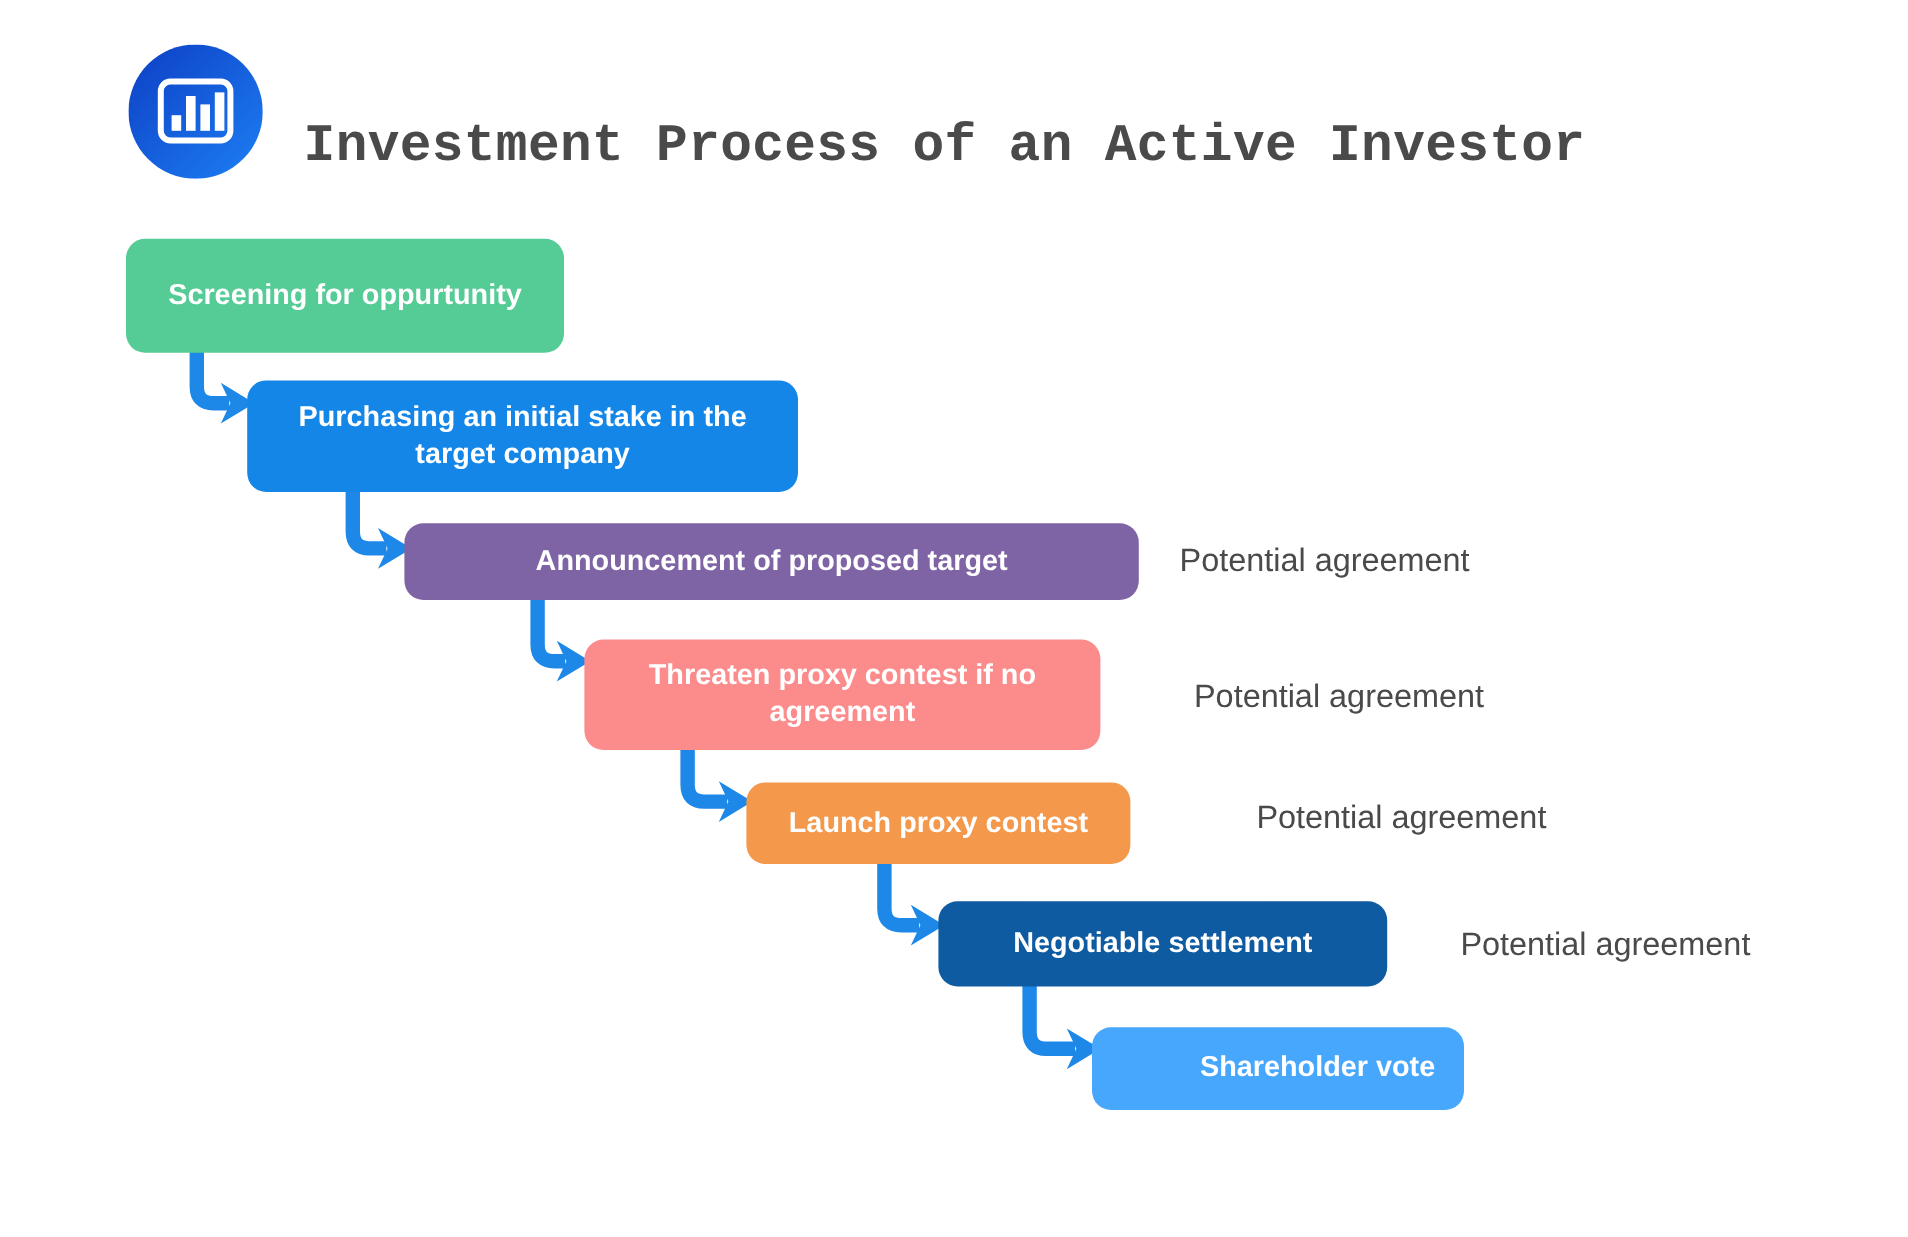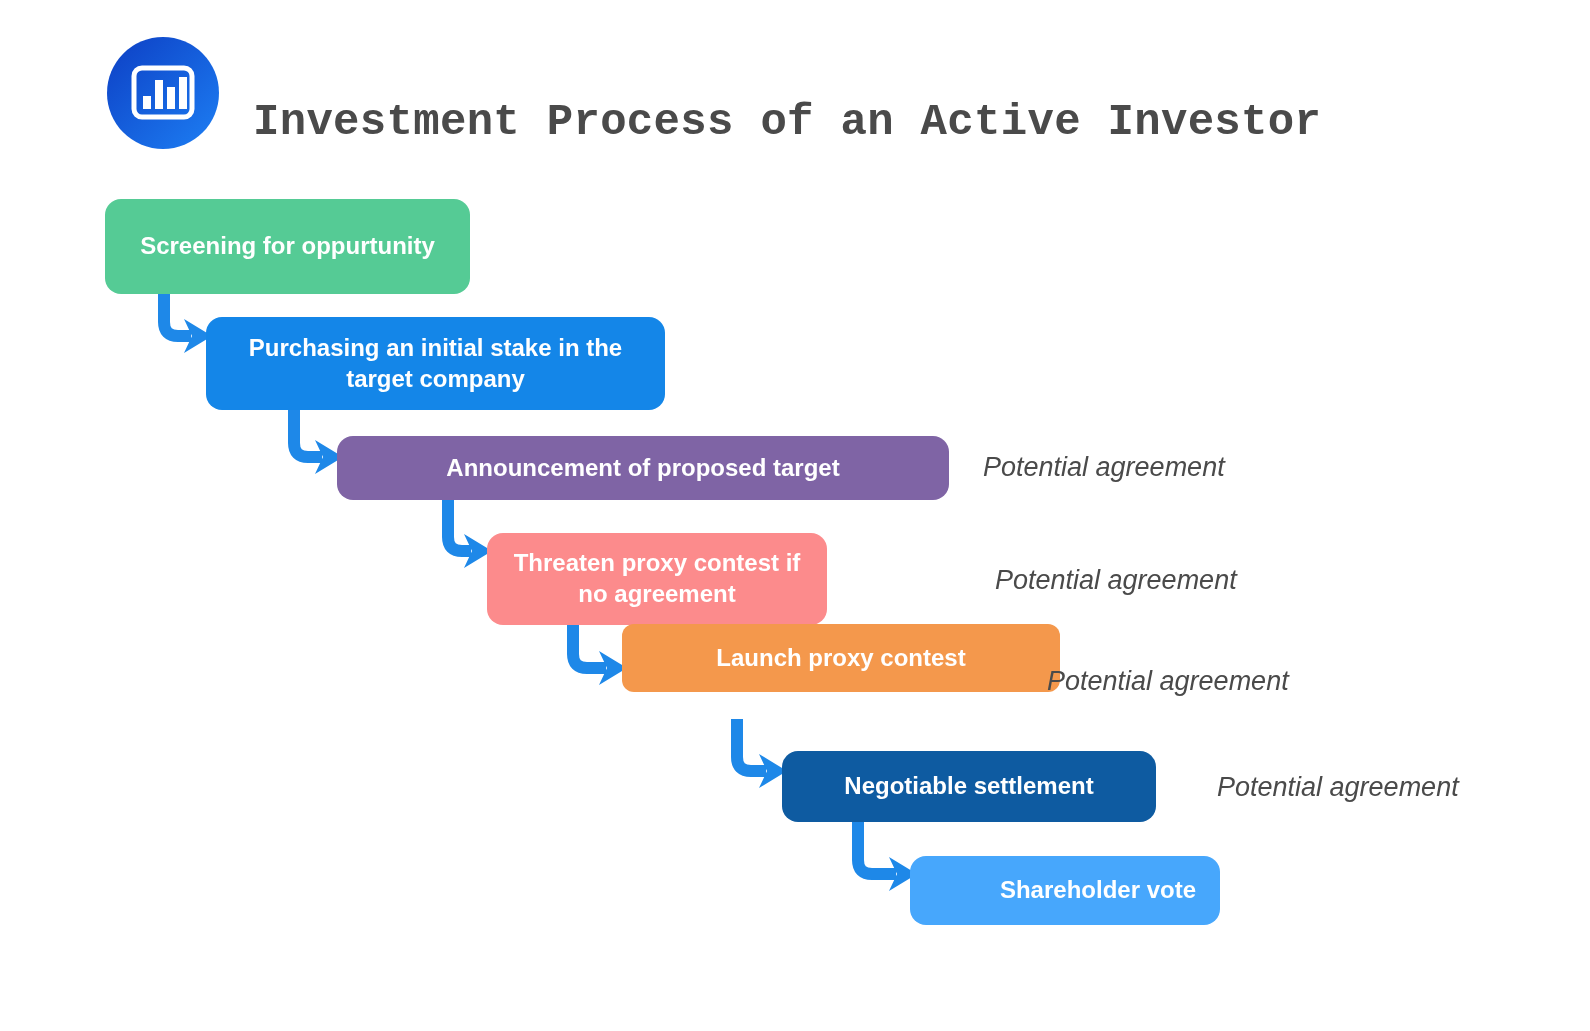--- a/index.html
+++ b/index.html
@@ -43,32 +43,31 @@
     font-weight: 700;
     font-size: 24px;
     line-height: 1.28;
     border-radius: 16px;
     padding: 16px 24px;
     box-sizing: border-box;
   }
   .s0 { left: 105px;  top: 199px; width: 365px; height: 95px; }
   .s1 { left: 206px;  top: 317px; width: 459px; height: 93px; }
   .s2 { left: 337px;  top: 436px; width: 612px; height: 64px; }
-  .s3 { left: 487px;  top: 533px; width: 340px; height: 92px; align-items: center; }
-  .s4 { left: 622px;  top: 624px; width: 438px; height: 68px; border-radius: 12px; }
+  .s3 { left: 487px;  top: 533px; width: 430px; height: 92px; align-items: center; }
+  .s4 { left: 622px;  top: 652px; width: 320px; height: 68px; }
   .s5 { left: 782px;  top: 751px; width: 374px; height: 71px; }
   .s6 { left: 910px;  top: 856px; width: 310px; height: 69px; justify-content: flex-end; }
   .annotation {
     position: absolute;
     font-size: 27px;
     font-weight: 400;
     color: var(--c-annotation_text, #4a4a4a);
     white-space: nowrap;
     line-height: 1;
-    font-style: italic;
   }
   .a2 { left: 983px;  top: 454px; }
   .a3 { left: 995px;  top: 567px; }
   .a4 { left: 1047px; top: 668px; }
   .a5 { left: 1217px; top: 774px; }
   svg.connectors {
     position: absolute;
     left: 0; top: 0;
     width: 100%; height: 100%;
     pointer-events: none;

